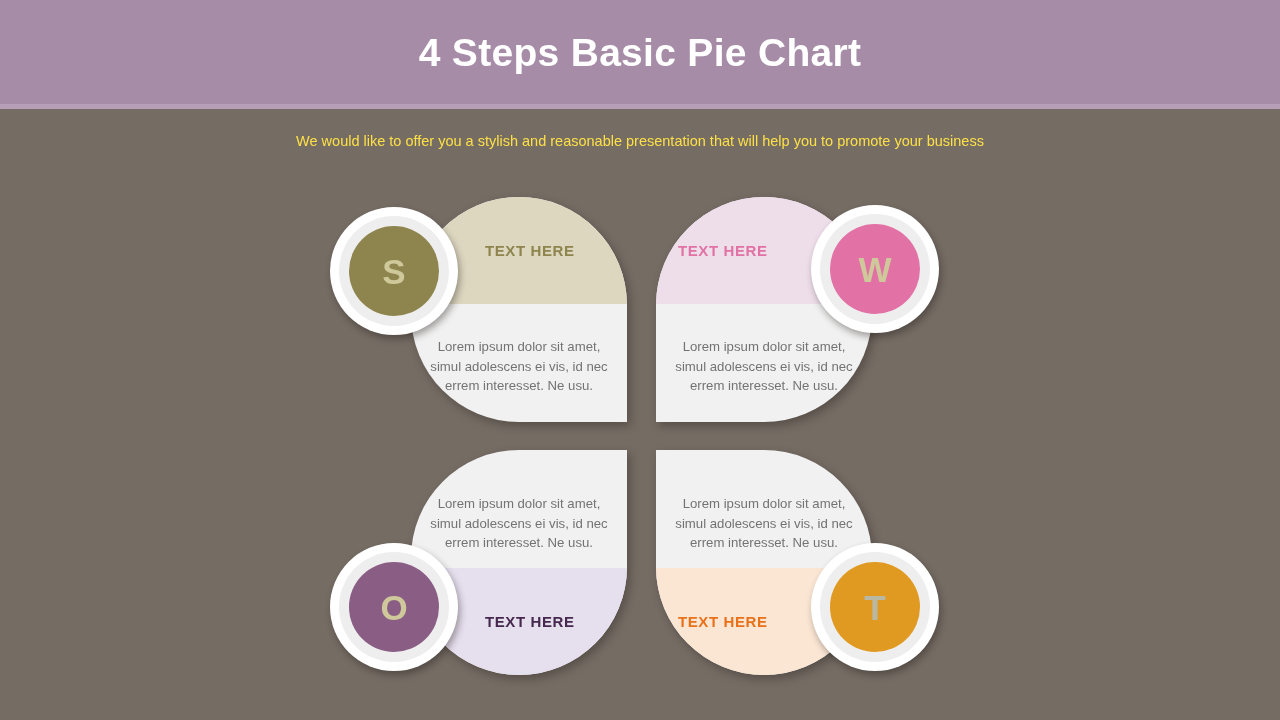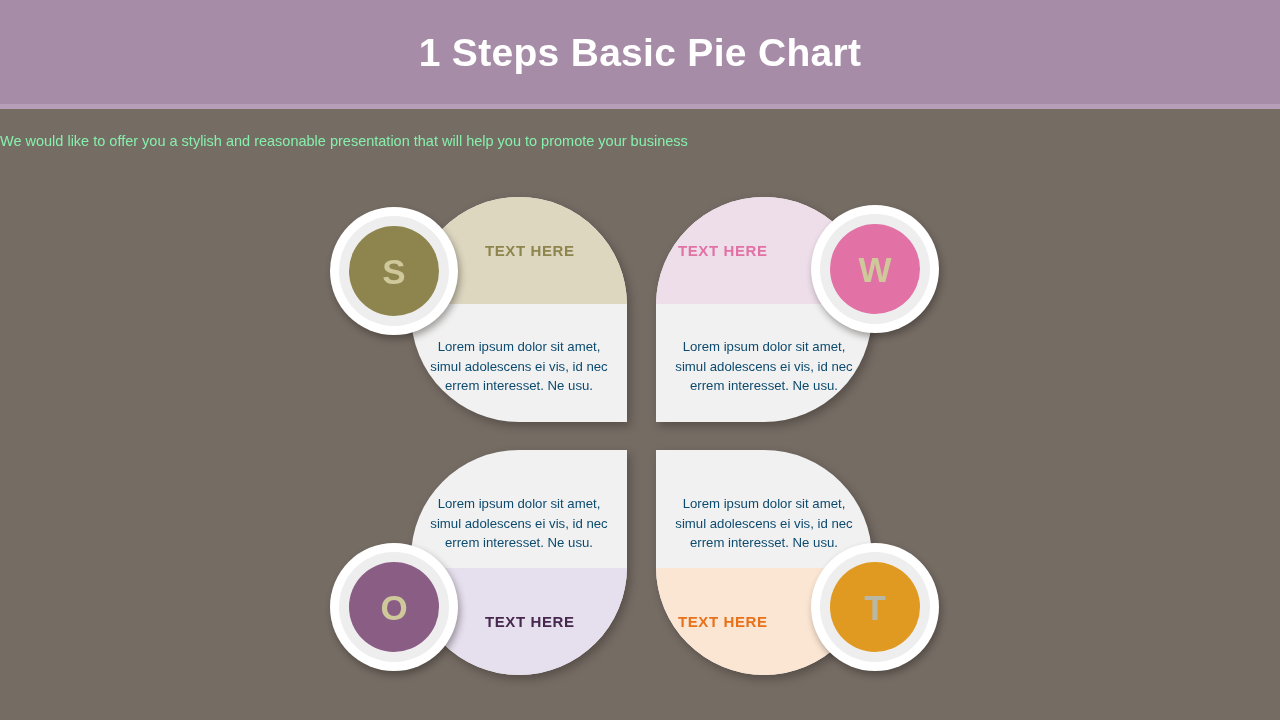--- a/index.html
+++ b/index.html
@@ -52,21 +52,22 @@
     letter-spacing: 0.3px;
     line-height: 52px;
     white-space: nowrap;
   }
 
   .subtitle {
     position: absolute;
     left: 0;
     top: 130px;
     width: 1280px;
-    color: #86efac;
+    text-align: center;
+    color: #fde047;
     font-size: 14.5px;
     line-height: 22px;
     font-weight: normal;
   }
 
   
   .pie {
     position: absolute;
     left: 411px;
     top: 197px;
@@ -129,21 +130,21 @@
   .quad.bl .band-label { text-align: left;  padding-left: 74px; }
   .quad.br .band-label { text-align: left;  padding-left: 22px; }
 
   .body-text {
     position: absolute;
     left: 0;
     width: 100%;
     box-sizing: border-box;
     padding: 0 16px;
     text-align: center;
-    color: #0c4a6e;
+    color: #737373;
     font-size: 13.2px;
     line-height: 19.5px;
   }
   .quad.tl .body-text, .quad.tr .body-text { top: 140px; }
   .quad.bl .body-text, .quad.br .body-text { top: 44px; }
 
   
   .badge {
     position: absolute;
     width: 128px;
@@ -180,21 +181,21 @@
   .badge.b-o  { left: 330px; top: 543px; }
   .badge.b-t  { left: 811px; top: 543px; }
 </style>
 </head>
 <body>
 
 <div class="slide">
 
   <div class="header-band"></div>
   <div class="header-rule"></div>
-  <div class="slide-title">1 Steps Basic Pie Chart</div>
+  <div class="slide-title">4 Steps Basic Pie Chart</div>
 
   <div class="subtitle">We would like to offer you a stylish and reasonable presentation that will help you to promote your business</div>
 
   <div class="pie">
 
     <div class="quad tl" style="background: rgb(241, 241, 241);">
       <div class="band" style="background: rgb(221, 215, 192);">
         <div class="band-label" style="color: rgb(141, 133, 77);">TEXT HERE</div>
       </div>
       <div class="body-text">Lorem ipsum dolor sit amet, simul adolescens ei vis, id nec errem interesset. Ne usu.</div>

